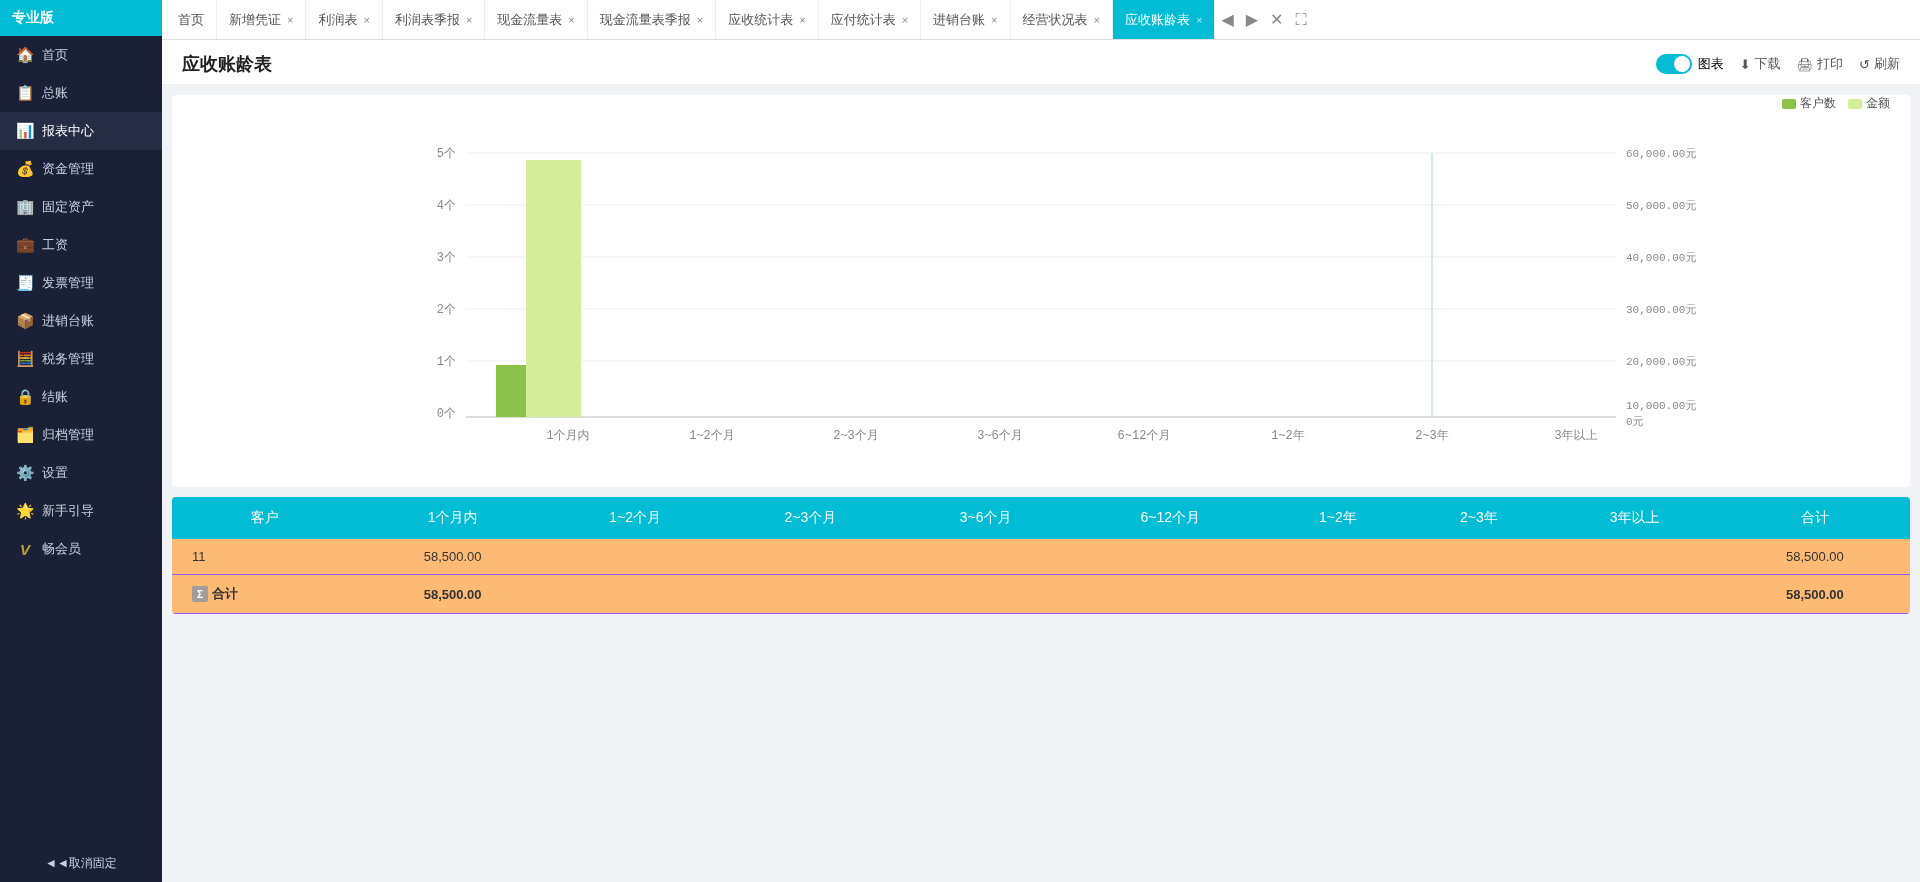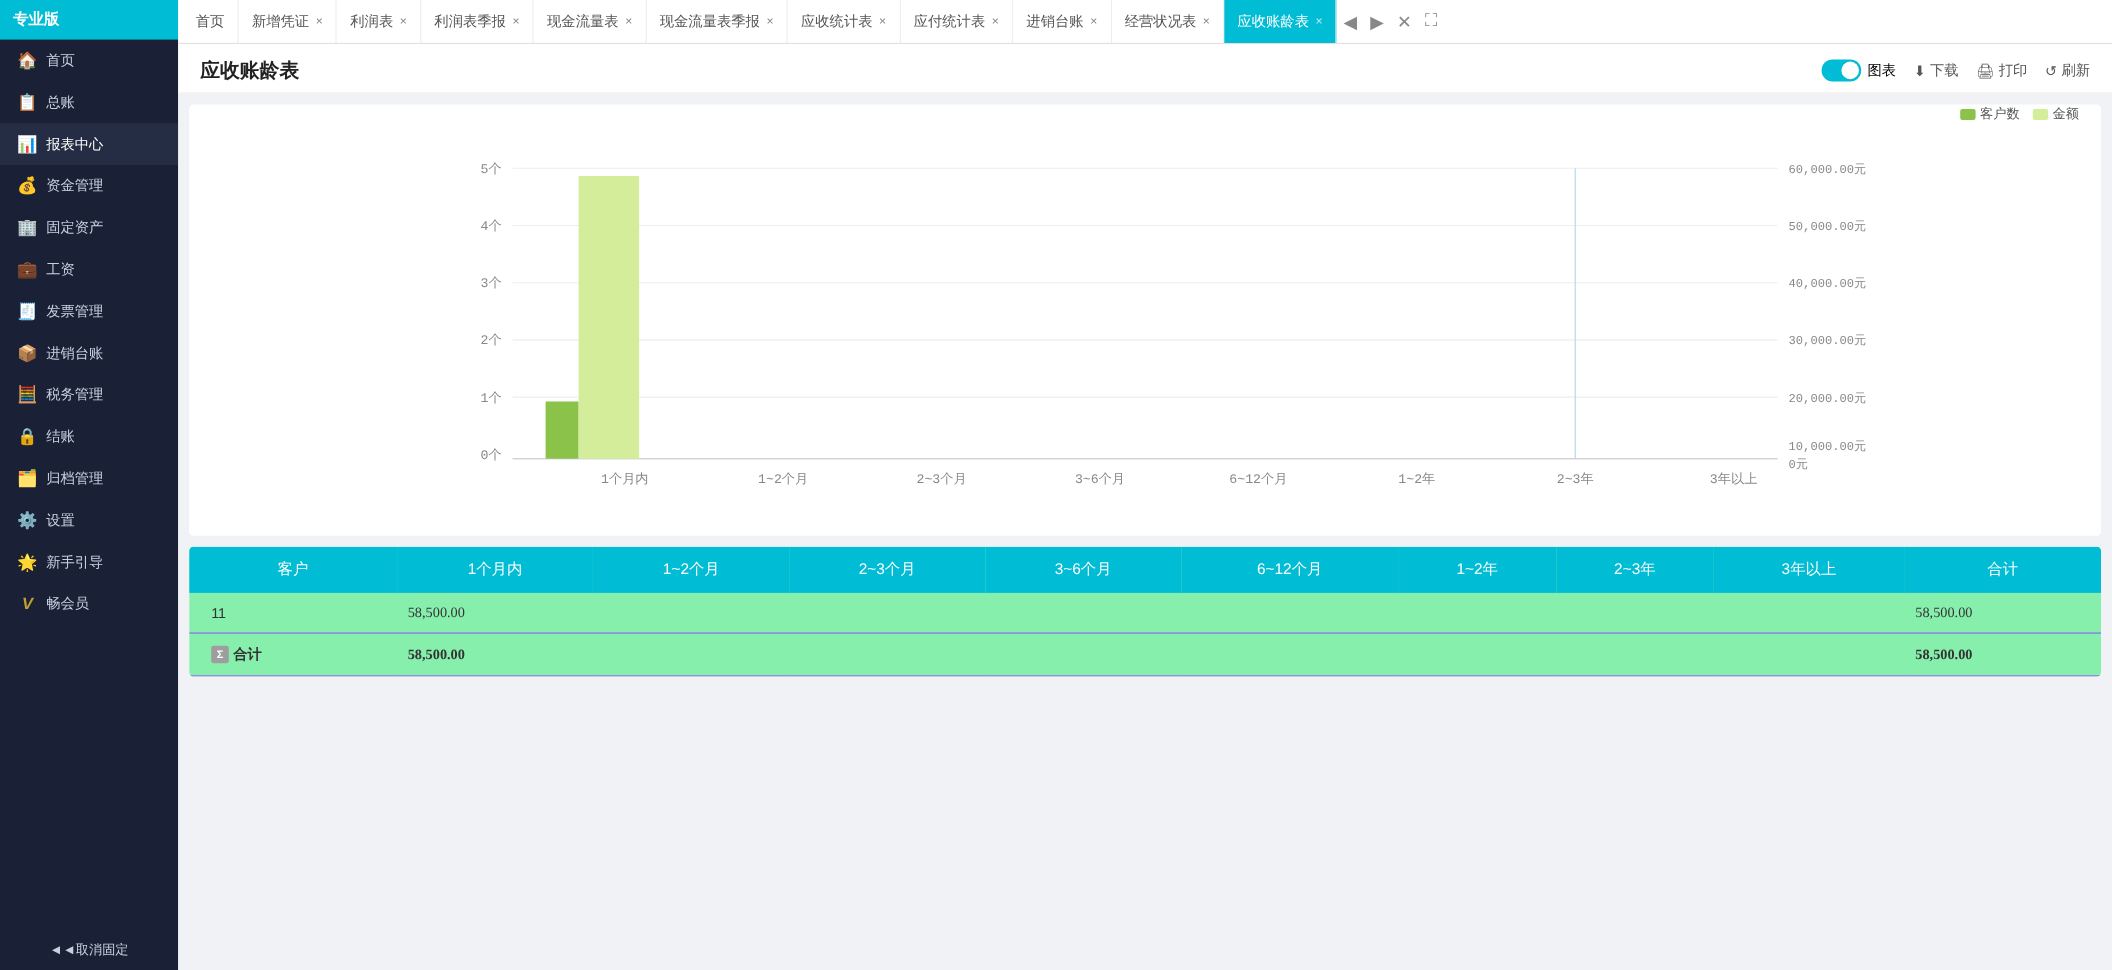--- a/index.html
+++ b/index.html
@@ -201,21 +201,21 @@
     
     .table-area {
       margin: 10px 10px 10px 10px;
       border-radius: 4px;
       overflow: hidden;
       flex-shrink: 0;
     }
     .data-table {
       width: 100%;
       border-collapse: collapse;
-      background: #86efac;
+      background: #fdba74;
     }
     .data-table thead tr {
       background: #00bcd4;
       color: #fff;
     }
     .data-table thead th {
       padding: 12px 10px;
       text-align: center;
       font-weight: normal;
       font-size: 14px;
@@ -223,21 +223,21 @@
     .data-table tbody tr {
       border-bottom: 1px solid #8b5cf6;
     }
     .data-table tbody td {
       padding: 10px 10px;
       text-align: center;
       font-size: 13px;
       color: #333;
     }
     .data-table tbody td:first-child { text-align: left; padding-left: 20px; }
-    .data-table tbody td.amount { text-align: left; padding-right: 10px; font-family: Liberation Serif, serif; }
+    .data-table tbody td.amount { text-align: center; padding-right: 10px; }
     .total-row td { font-weight: bold; }
     .total-row td:first-child {
       color: #333;
       display: flex;
       align-items: center;
       gap: 4px;
     }
     .total-icon {
       width: 16px;
       height: 16px;

